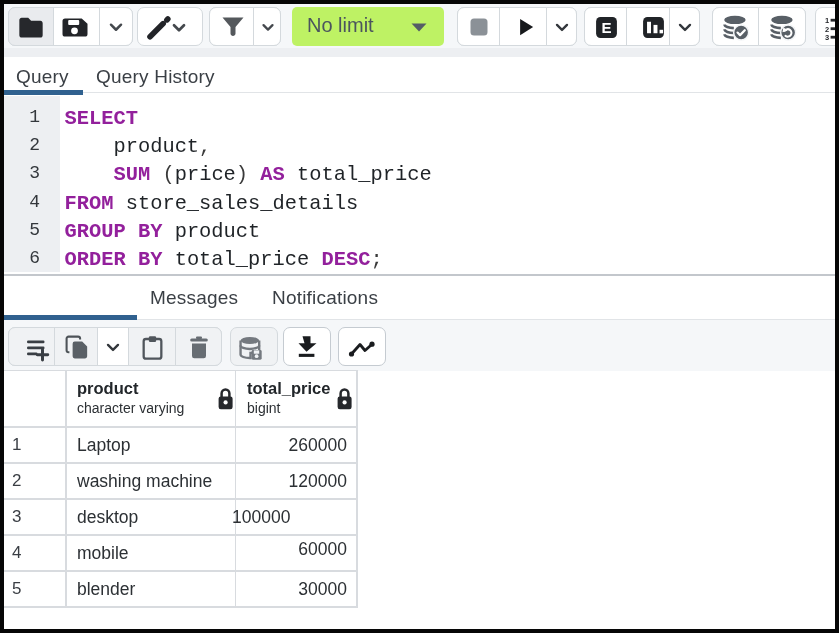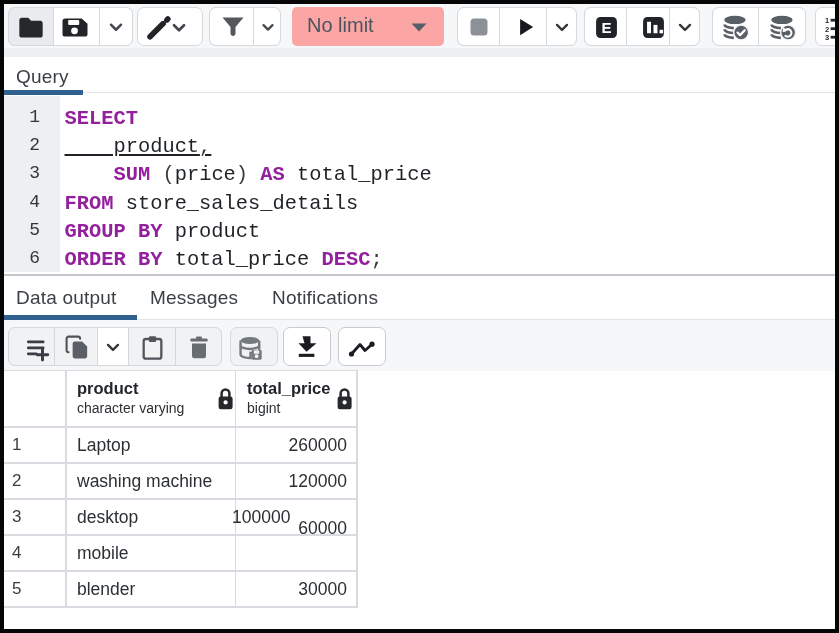--- a/index.html
+++ b/index.html
@@ -78,21 +78,21 @@
       <svg width="26" height="26" viewBox="0 0 26 26" style="left:10px;top:6px;">
         <path d="M2.5 3.5 h21 l-8 9.5 v6.5 c0 3.2 -5 3.2 -5 0 v-6.5 z" fill="#54585c"></path>
       </svg>
     </div>
     <div class="btn" style="left:253px;width:28px;border-radius:0 7px 7px 0;">
       <svg width="18" height="18" viewBox="0 0 24 24" style="left:5px;top:10px;">
         <path d="M6 9.5 L12 15.5 L18 9.5" fill="none" stroke="#44484d" stroke-width="3" stroke-linecap="round" stroke-linejoin="round"></path>
       </svg>
     </div>
 
-    <div class="btn" style="left:292px;width:152px;background:#fca5a5;border:none;border-radius:5px;">
+    <div class="btn" style="left:292px;width:152px;background:#bef264;border:none;border-radius:5px;">
       <span style="position:absolute;left:15px;top:7px;font-size:20px;color:#4b545e;">No limit</span>
       <svg width="18" height="12" viewBox="0 0 18 12" style="left:118px;top:15px;">
         <path d="M1.5 1.5 L9 9.5 L16.5 1.5 Z" fill="#555d66"></path>
       </svg>
     </div>
 
     <div class="btn grp" style="left:457px;width:120px;"></div>
     <div class="btn" style="left:457px;width:43px;border-radius:7px 0 0 7px;">
       <svg width="24" height="24" viewBox="0 0 24 24" style="left:9px;top:7px;">
         <rect x="3.5" y="3.5" width="17" height="17" rx="3.5" fill="#8b9197"></rect>
@@ -156,42 +156,42 @@
         <text x="1" y="17.5" font-size="7.5" font-weight="bold" fill="#26282c" font-family="Liberation Sans,sans-serif">2</text>
         <rect x="6.6" y="13.3" width="12" height="2.8" fill="#26282c"></rect>
         <text x="1" y="26" font-size="7.5" font-weight="bold" fill="#26282c" font-family="Liberation Sans,sans-serif">3</text>
         <rect x="6.6" y="21.8" width="12" height="2.8" fill="#26282c"></rect>
       </svg>
     </div>
   </div>
 
   <div class="abs tabbar" style="left:4px;top:57px;width:831px;height:36px;"></div>
   <div class="tabtxt" style="left:16px;top:66px;">Query</div>
+  <div class="tabtxt" style="left:96px;top:66px;">Query History</div>
   <div class="underline" style="left:4px;top:89.5px;width:79px;height:5.5px;"></div>
 
   <div class="abs" id="gutter"></div>
   <div id="code">
     <div class="lnum" style="top:107px;">1</div>
     <div class="lnum" style="top:135px;">2</div>
     <div class="lnum" style="top:163px;">3</div>
     <div class="lnum" style="top:192px;">4</div>
     <div class="lnum" style="top:220px;">5</div>
     <div class="lnum" style="top:248px;">6</div>
     <div class="codeline" style="top:107px;"><span class="kw">SELECT</span></div>
-    <div class="codeline" style="top:135px;text-decoration:underline;">    product<span class="pn">,</span></div>
+    <div class="codeline" style="top:135px;">    product<span class="pn">,</span></div>
     <div class="codeline" style="top:163px;">    <span class="kw">SUM</span> <span class="pn">(</span>price<span class="pn">)</span> <span class="kw">AS</span> total_price</div>
     <div class="codeline" style="top:192px;"><span class="kw">FROM</span> store_sales_details</div>
     <div class="codeline" style="top:220px;"><span class="kw">GROUP BY</span> product</div>
     <div class="codeline" style="top:248px;"><span class="kw">ORDER BY</span> total_price <span class="kw">DESC</span><span class="pn">;</span></div>
   </div>
 
   <div class="abs" id="splitter"></div>
 
   <div class="abs tabbar" style="left:4px;top:276px;width:831px;height:44px;"></div>
-  <div class="tabtxt" style="left:16px;top:287px;">Data output</div>
   <div class="tabtxt" style="left:150px;top:287px;">Messages</div>
   <div class="tabtxt" style="left:272px;top:287px;">Notifications</div>
   <div class="underline" style="left:4px;top:315px;width:133px;height:5px;"></div>
 
   <div class="abs" id="toolbar2"></div>
   <div id="rtbuttons">
 
     <div class="btn2 grp" style="left:8px;width:214px;"></div>
     <div class="btn2" style="left:8px;width:47px;border-radius:7px 0 0 7px;">
       <svg width="28" height="28" viewBox="0 0 28 28" style="left:14px;top:9px;">
@@ -289,21 +289,21 @@
     <div class="rownum" style="left:12px;top:543px;">4</div>
     <div class="rownum" style="left:12px;top:579px;">5</div>
     <div class="cell" style="left:77px;top:435px;">Laptop</div>
     <div class="cell" style="left:77px;top:471px;">washing machine</div>
     <div class="cell" style="left:77px;top:507px;">desktop</div>
     <div class="cell" style="left:77px;top:543px;">mobile</div>
     <div class="cell" style="left:77px;top:579px;">blender</div>
     <div class="cell" style="left:235px;top:435px;width:112px;text-align:right;">260000</div>
     <div class="cell" style="left:235px;top:471px;width:112px;text-align:right;">120000</div>
     <div class="cell" style="left:232px;top:507px;width:112px;text-align:left;">100000</div>
-    <div class="cell" style="left:235px;top:518px;width:112px;text-align:right;">60000</div>
+    <div class="cell" style="left:235px;top:539px;width:112px;text-align:right;">60000</div>
     <div class="cell" style="left:235px;top:579px;width:112px;text-align:right;padding-left:12px;">30000</div>
   </div>
 
   <div class="abs frame" style="left:0;top:0;width:839px;height:4px;"></div>
   <div class="abs frame" style="left:0;top:629px;width:839px;height:4px;"></div>
   <div class="abs frame" style="left:0;top:0;width:4px;height:633px;"></div>
   <div class="abs frame" style="left:835px;top:0;width:4px;height:633px;"></div>
 </div>
 
 </body></html>

